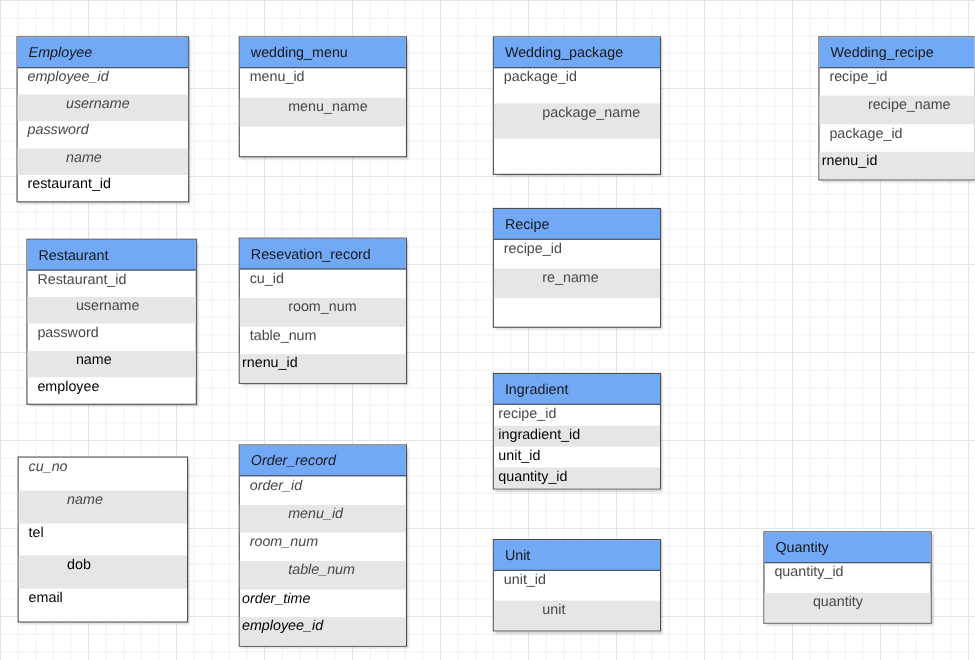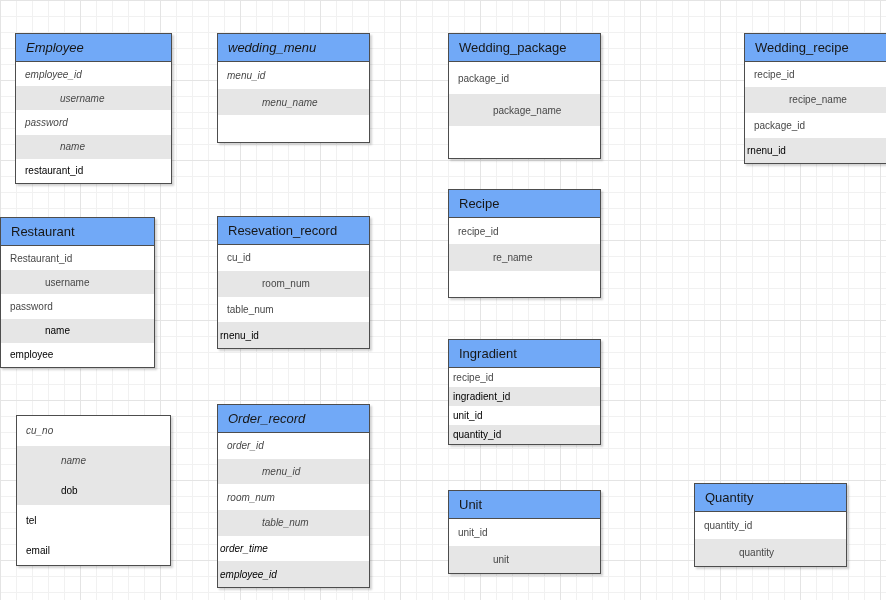--- a/index.html
+++ b/index.html
@@ -45,23 +45,22 @@
   }
   .entity-header.italic .title { font-style: italic; }
   .rows {
     flex: 1 1 auto;
     display: flex;
     flex-direction: column;
   }
   .row {
     flex: 1 1 0;
     display: flex;
-    align-items: center;
     padding-left: 9px;
-    font-size: 10px;
+    font-size: 13px;
     color: #474747;
     white-space: nowrap;
     overflow: hidden;
   }
   .row.alt   { background: var(--row-alt-fill, #e6e6e6); padding-left: 44px; }
   .row.italic{ font-style: italic; }
   .row.dark  { color: #000000; }
   .row.tight { padding-left: 2px; }
   .entity.tight-rows .row { padding-left: 4px; }
 </style>
@@ -89,21 +88,21 @@
   <div class="row alt italic">
     <span class="label">name</span>
   </div>
 
   <div class="row dark">
     <span class="label">restaurant_id</span>
   </div>
 </div>
   </div>
 
-  <div class="entity" style="left: 217px; top: 33px; width: 153px; height: 110px; font-style: italic;">
+  <div class="entity" style="left: 217px; top: 33px; width: 153px; height: 110px;">
     <div class="entity-header">
       <span class="title">wedding_menu</span>
     </div>
     <div class="rows">
   <div class="row">
     <span class="label">menu_id</span>
   </div>
 
   <div class="row alt">
     <span class="label">menu_name</span>
@@ -150,21 +149,21 @@
   <div class="row">
     <span class="label">package_id</span>
   </div>
 
   <div class="row alt dark tight">
     <span class="label">rnenu_id</span>
   </div>
 </div>
   </div>
 
-  <div class="entity" style="left: 0; top: 217px; width: 155px; height: 151px;">
+  <div class="entity" style="left: 24px; top: 217px; width: 155px; height: 151px;">
     <div class="entity-header">
       <span class="title">Restaurant</span>
     </div>
     <div class="rows">
   <div class="row">
     <span class="label">Restaurant_id</span>
   </div>
 
   <div class="row alt">
     <span class="label">username</span>
@@ -252,29 +251,29 @@
   <div class="entity" style="left: 16px; top: 415px; width: 155px; height: 151px;">
     <div class="rows">
   <div class="row italic">
     <span class="label">cu_no</span>
   </div>
 
   <div class="row alt italic">
     <span class="label">name</span>
   </div>
 
+  <div class="row dark">
+    <span class="label">tel</span>
+  </div>
+
   <div class="row alt dark">
     <span class="label">dob</span>
   </div>
 
   <div class="row dark">
-    <span class="label">tel</span>
-  </div>
-
-  <div class="row dark">
     <span class="label">email</span>
   </div>
 </div>
   </div>
 
   <div class="entity" style="left: 217px; top: 404px; width: 153px; height: 184px; font-style: italic;">
     <div class="entity-header">
       <span class="title">Order_record</span>
     </div>
     <div class="rows">

